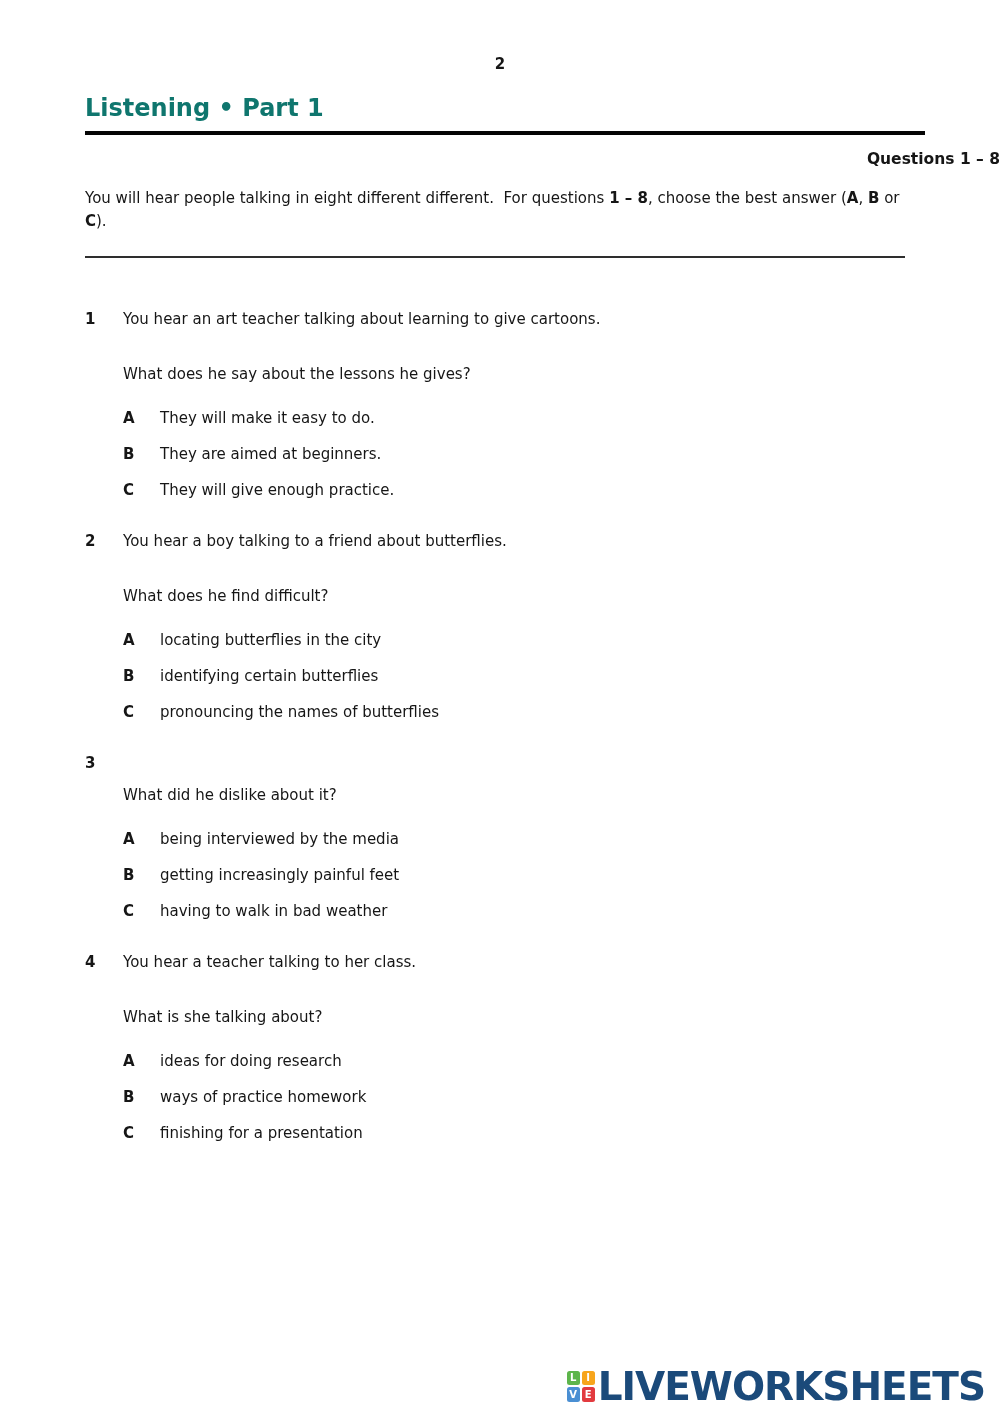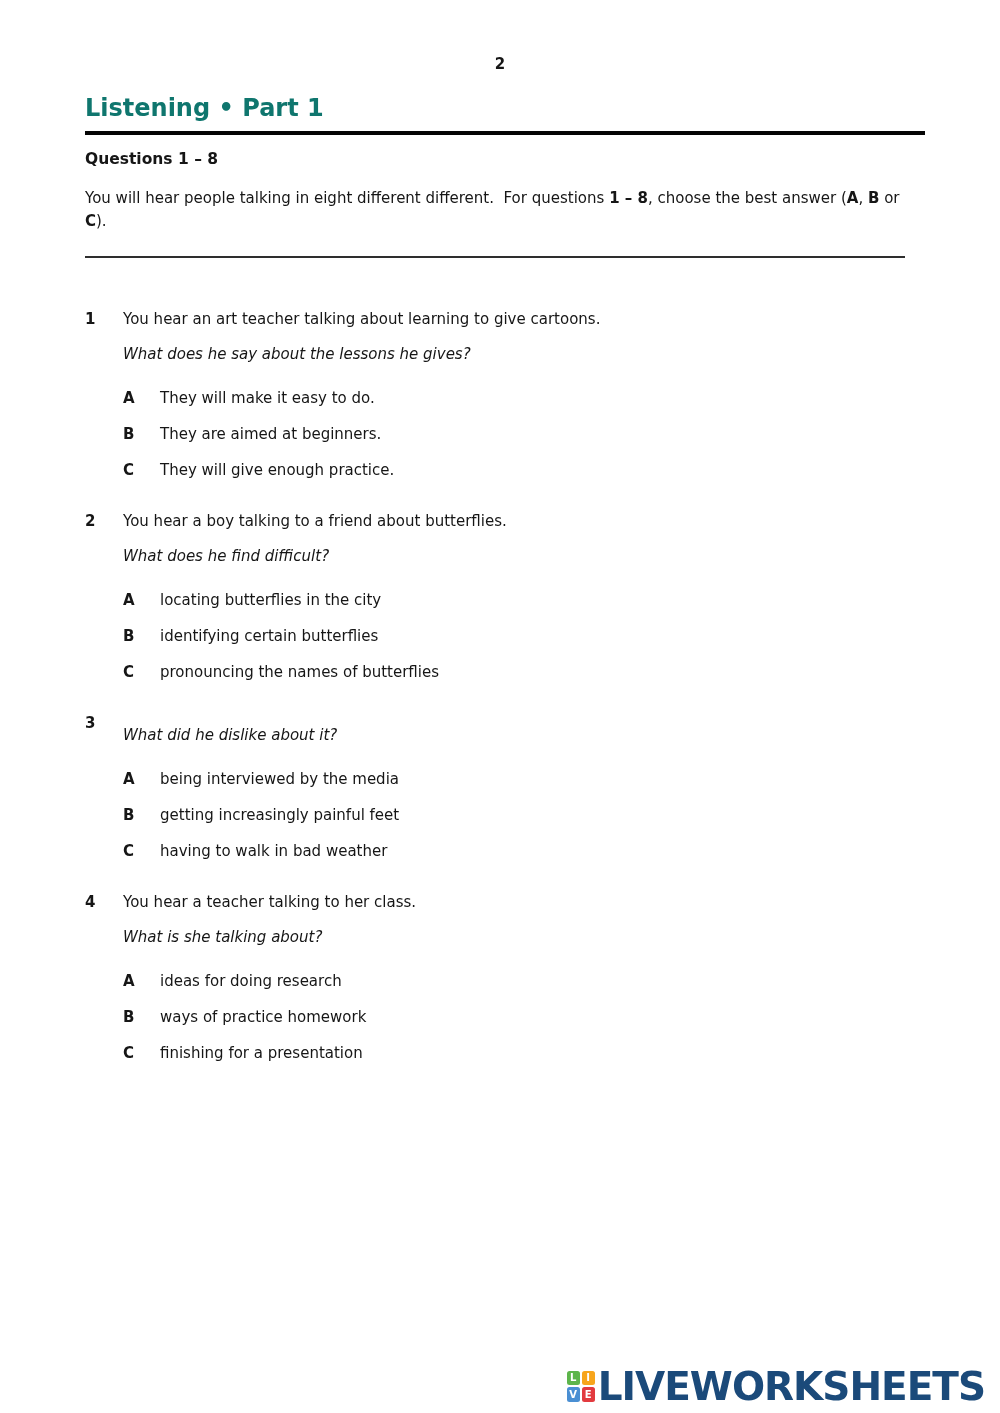--- a/index.html
+++ b/index.html
@@ -28,20 +28,21 @@
   .rule-thick {
     margin: 9px 0 0 85px;
     width: 840px;
     height: 4px;
     background: #050505;
   }
   .section-heading {
     margin: 15px 0 0 85px;
     font-size: 15.5px;
     font-weight: bold;
+    text-align: right;
   }
   .intro {
     margin: 19px 0 0 85px;
     width: 834px;
     font-size: 15px;
     line-height: 23px;
     white-space: pre-wrap;
   }
   .intro .b { font-weight: bold; }
   .rule-thin {
@@ -56,21 +57,21 @@
     margin: 0 0 28px 85px;
     font-size: 15px;
     line-height: 23px;
   }
   .qnum {
     width: 38px;
     flex: 0 0 38px;
     font-weight: bold;
   }
   .qbody { flex: 1; }
-  .prompt { margin-top: 12px; font-style: italic; }
+  .prompt { margin-top: 32px; }
   .options { margin-top: 21px; }
   .option { display: flex; margin-bottom: 13px; cursor: pointer; }
   .option:last-child { margin-bottom: 0; }
   .opt-letter {
     width: 37px;
     flex: 0 0 37px;
     font-weight: bold;
   }
   .footer-logo {
     position: absolute;

